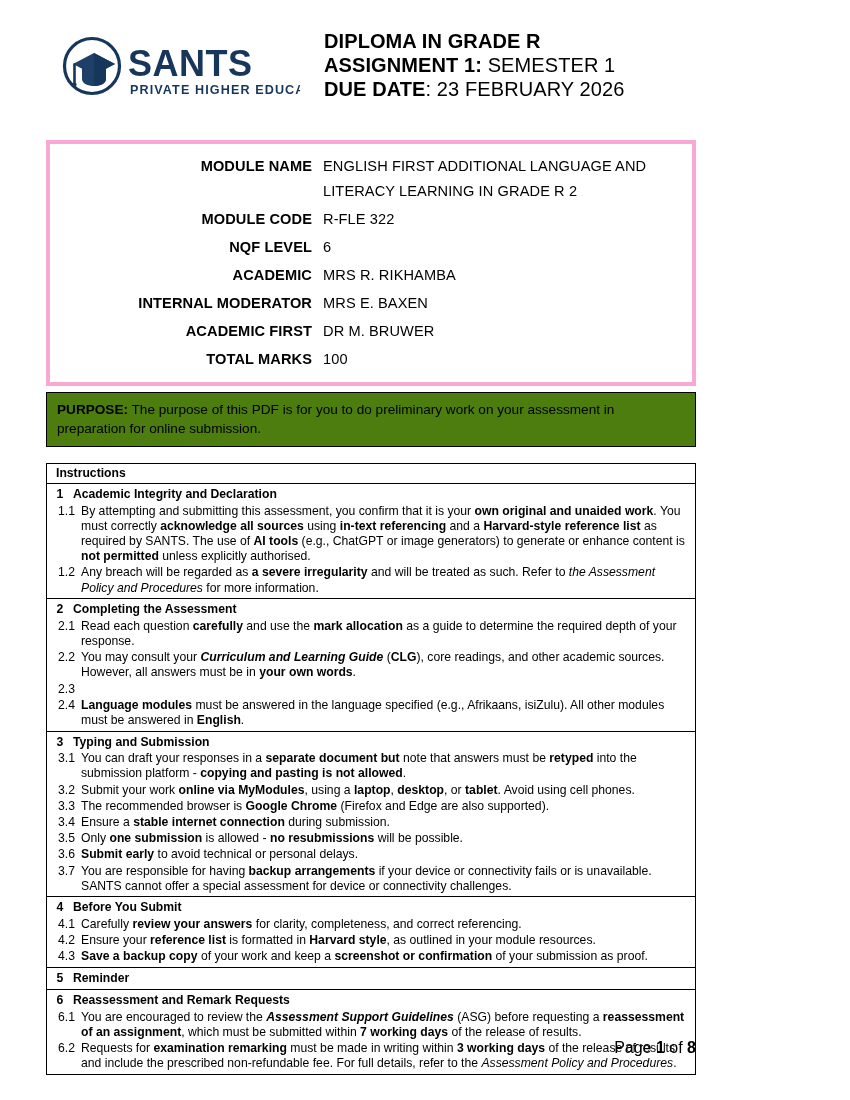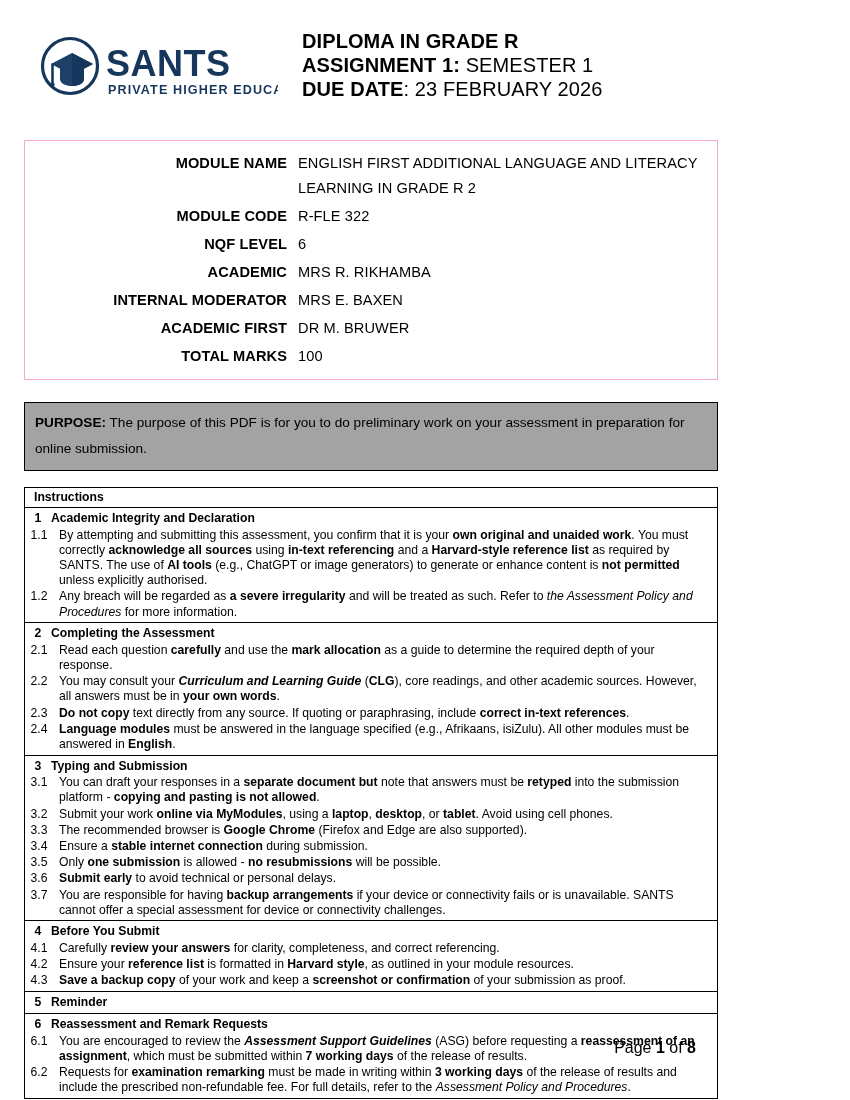--- a/index.html
+++ b/index.html
@@ -13,21 +13,21 @@
     font-family: "Liberation Sans", sans-serif;
     color: #000000;
     position: relative;
     overflow: hidden;
   }
   .page {
     width: 742px;
     height: 1100px;
     position: relative;
     box-sizing: border-box;
-    padding: 0 24px;
+    padding: 0 46px;
   }
 
   
   .header {
     display: flex;
     align-items: flex-start;
     padding-top: 22px;
     height: 116px;
     box-sizing: border-box;
   }
@@ -57,21 +57,21 @@
     color: #cc0000;
     font-weight: bold;
     font-size: 14.5px;
     line-height: 23px;
     letter-spacing: .1px;
   }
 
   
   .module-table {
     margin-top: 24px;
-    border: 1px solid #f9a8d4;
+    border: 4px solid #f9a8d4;
     width: 100%;
     box-sizing: border-box;
     padding: 8px 0 9px 0;
   }
   .module-row {
     display: flex;
     align-items: flex-start;
     font-size: 14.6px;
     line-height: 25px;
     padding: 1.5px 0;
@@ -86,26 +86,26 @@
     letter-spacing: .1px;
   }
   .module-value {
     flex: 1 1 auto;
     padding-left: 1px;
     letter-spacing: .1px;
   }
 
   
   .purpose-box {
-    margin-top: 22px;
+    margin-top: 6px;
     border: 1px solid #000;
-    background: #a3a3a3;
+    background: #4d7c0f;
     padding: 7px 9px 8px 10px;
     font-size: 13.6px;
-    line-height: 26px;
+    line-height: 19px;
   }
   .purpose-box b { font-weight: bold; }
 
   
   .instructions {
     margin-top: 16px;
     border: 1px solid #000;
     width: 100%;
     box-sizing: border-box;
   }
@@ -137,21 +137,21 @@
   .sec-head-txt { flex: 1 1 auto; }
   .instr-item {
     display: flex;
     font-size: 12.2px;
     line-height: 15.2px;
     padding: 0.5px 8px 0.5px 0;
   }
   .item-num {
     width: 34px;
     flex: 0 0 34px;
-    text-align: center;
+    text-align: right;
     padding-right: 6px;
     box-sizing: border-box;
   }
   .item-txt {
     flex: 1 1 auto;
     text-align: left;
   }
   .item-txt b { font-weight: bold; }
   .item-txt i { }
 
@@ -265,21 +265,20 @@
           <div class="instr-item">
             <div class="item-num">2.1</div>
             <div class="item-txt">Read each question <b>carefully</b> and use the <b>mark allocation</b> as a guide to determine the required depth of your response.</div>
           </div>
           <div class="instr-item">
             <div class="item-num">2.2</div>
             <div class="item-txt">You may consult your <b><i>Curriculum and Learning Guide</i></b> (<b>CLG</b>), core readings, and other academic sources. However, all answers must be in <b>your own words</b>.</div>
           </div>
           <div class="instr-item">
             <div class="item-num">2.3</div>
-            <div class="item-txt"><b>Do not copy</b> text directly from any source. If quoting or paraphrasing, include <b>correct in-text references</b>.</div>
           </div>
           <div class="instr-item">
             <div class="item-num">2.4</div>
             <div class="item-txt"><b>Language modules</b> must be answered in the language specified (e.g., Afrikaans, isiZulu). All other modules must be answered in <b>English</b>.</div>
           </div>
         </div>
         <div class="instr-section">
           <div class="sec-head">
             <div class="sec-num">3</div>
             <div class="sec-head-txt">Typing and Submission</div>

